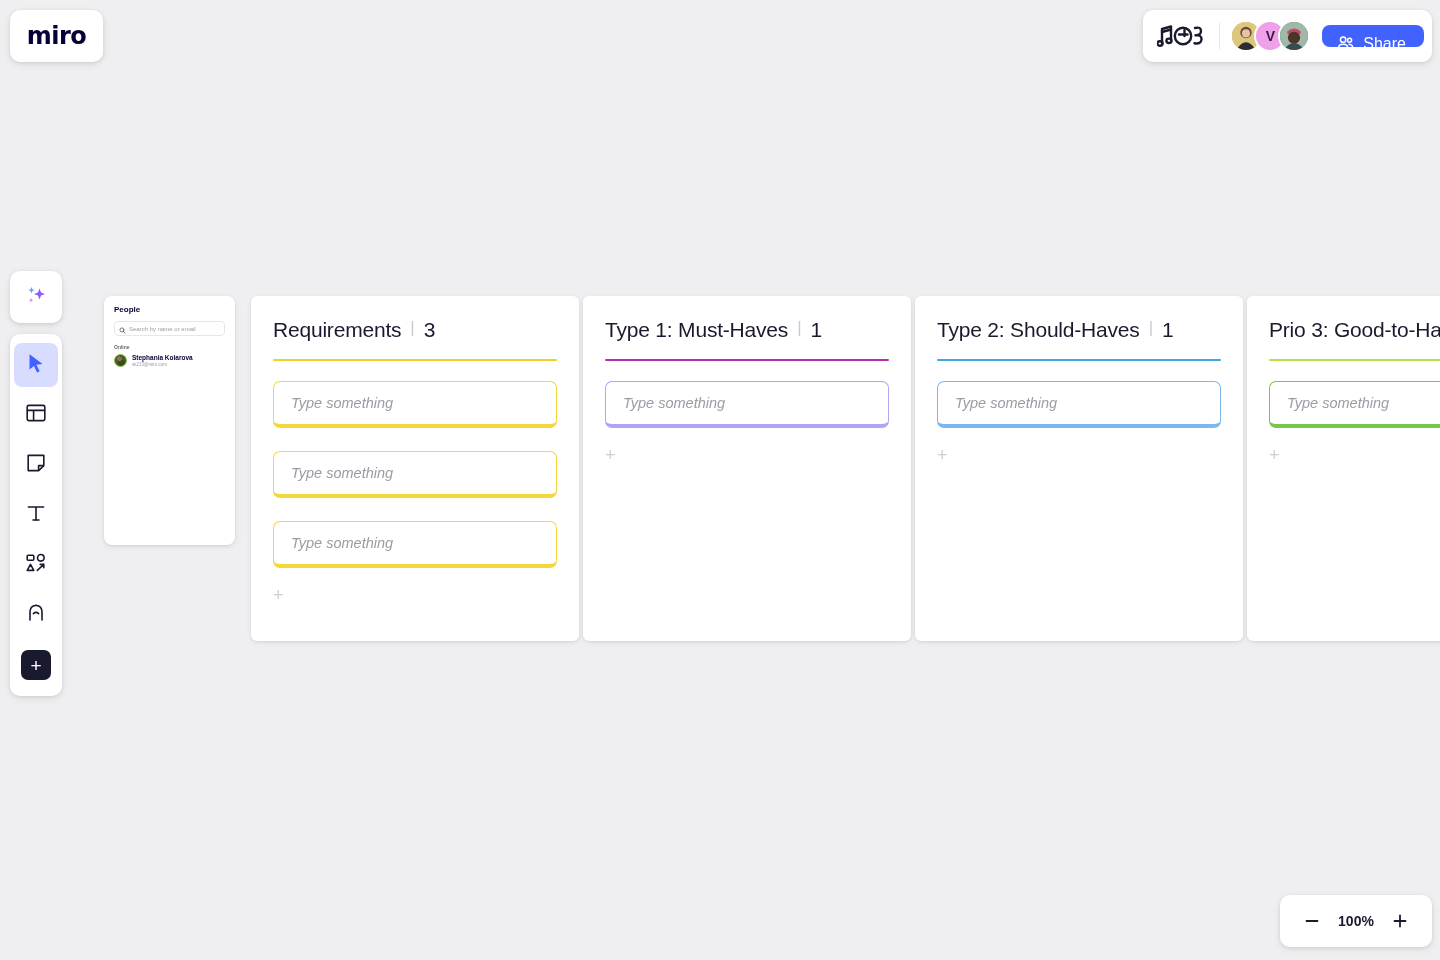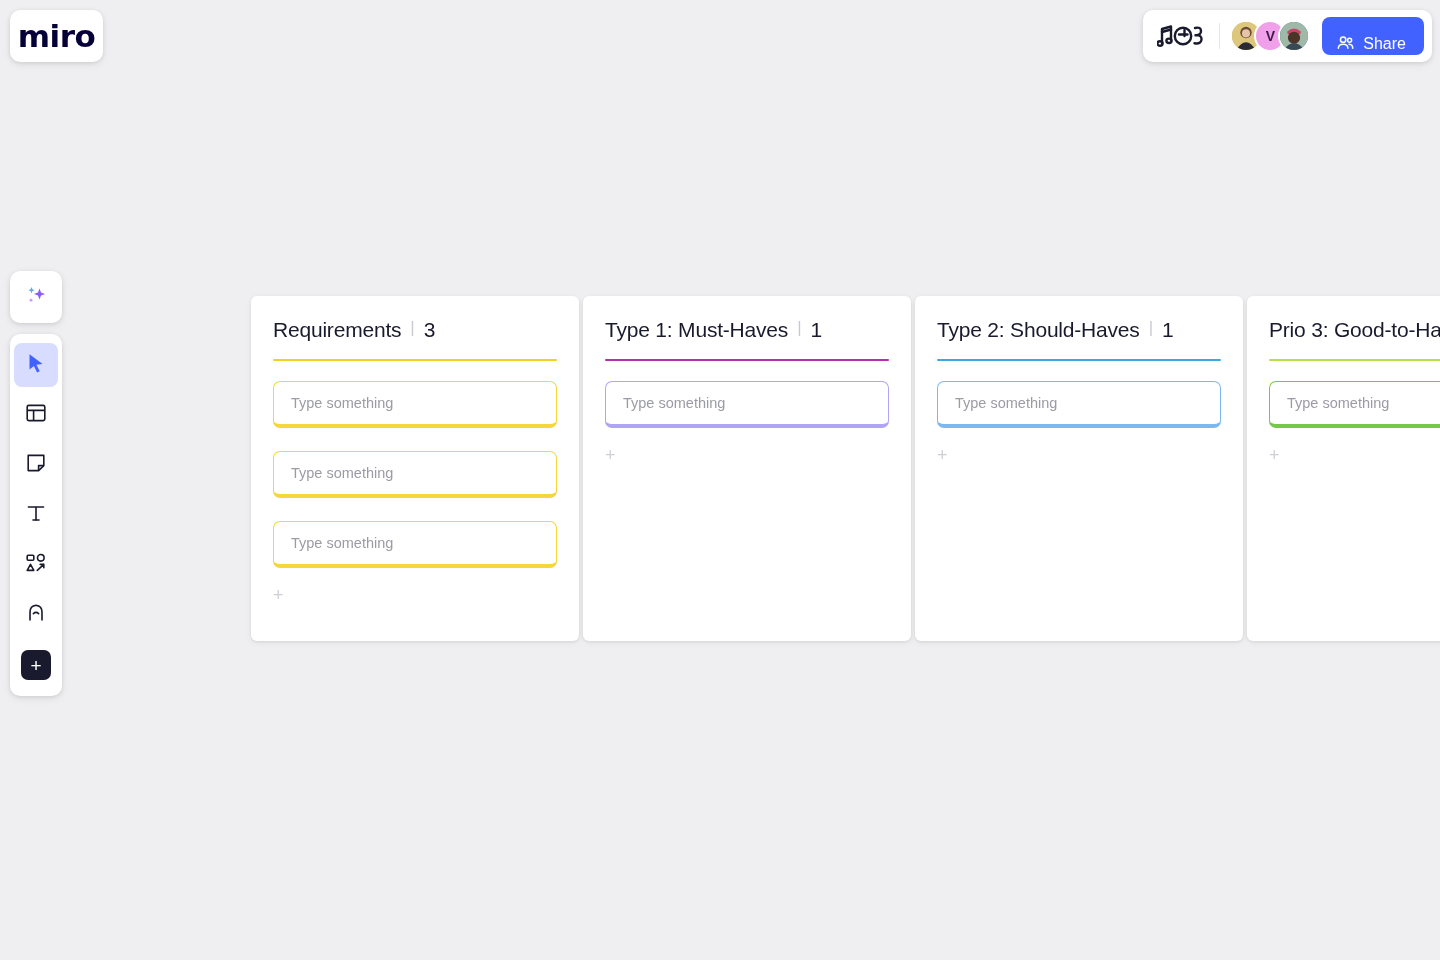--- a/index.html
+++ b/index.html
@@ -15,21 +15,21 @@
   
   .logo-card {
     position: absolute; left: 10px; top: 10px;
     width: 93px; height: 52px;
     background: #fff; border-radius: 10px;
     box-shadow: 0 1px 4px rgba(0,0,0,.10), 0 3px 10px rgba(0,0,0,.06);
     display: flex; align-items: center; justify-content: center;
   }
   .logo-text {
     font-family: "DejaVu Sans", sans-serif;
-    font-size: 31px; font-weight: 700; letter-spacing: -0.5px;
+    font-size: 24px; font-weight: 700; letter-spacing: -0.5px;
     color: #050038; line-height: 1;
   }
 
   
   .topbar {
     position: absolute; right: 8px; top: 10px; height: 52px;
     background: #fff; border-radius: 10px;
     box-shadow: 0 1px 4px rgba(0,0,0,.10), 0 3px 10px rgba(0,0,0,.06);
     display: flex; align-items: center; gap: 0px; padding: 0 8px 0 14px;
   }
@@ -43,21 +43,21 @@
     overflow: hidden; position: relative;
     font-size: 14px; font-weight: 700; color: #3b1b45;
   }
   .avatar:first-child { margin-left: 0; }
   .av1 { background: #d8b63f; }
   .av2 { background: #f0a0e8; }
   .av3 { background: #2f7d72; }
   .av-ring { box-shadow: 0 0 0 2px #fff; }
   .share-btn {
     margin-left: 12px;
-    height: 38px; padding: 16px 18px 0 14px;
+    height: 22px; padding: 16px 18px 0 14px;
     background: #4262ff; color: #fff;
     border: none; border-radius: 8px;
     display: flex; align-items: center; gap: 8px;
     font-family: "Liberation Sans", sans-serif;
     font-size: 16px; font-weight: 400; cursor: pointer;
   }
 
   
   .tool-ai {
     position: absolute; left: 10px; top: 271px;
@@ -120,21 +120,21 @@
   .col-title { font-size: 21px; font-weight: 400; color: #1a1a2e; letter-spacing: -0.2px; }
   .col-sep { color: #c9c9d1; margin: 0 9px; font-size: 17px; font-weight: 300; }
   .col-count { font-size: 21px; font-weight: 400; color: #1a1a2e; }
   .col-rule { height: 2px; margin-top: 17px; border-radius: 1px; }
   .cards { margin-top: 20px; }
   .card {
     height: 47px; border-radius: 7px; background: #fff;
     display: flex; align-items: center; padding: 0 17px;
     margin-bottom: 23px; cursor: text;
   }
-  .card .ph { font-size: 14.5px; color: #9b9ba5; }
+  .card .ph { font-size: 14.5px; color: #9b9ba5; font-style: italic; }
   .add-plus {
     width: 18px; height: 18px; color: #cfcfd6; font-size: 18px; line-height: 16px;
     font-weight: 300; cursor: pointer; margin-top: -4px;
   }
 
   
   .zoomctl {
     position: absolute; right: 8px; bottom: 13px;
     width: 152px; height: 52px; background: #fff; border-radius: 10px;
     box-shadow: 0 1px 4px rgba(0,0,0,.10), 0 3px 10px rgba(0,0,0,.06);
@@ -257,20 +257,40 @@
           <path d="M5 18 V10 q0 -6 6 -6.8 q6 0.8 6 6.8 V18"></path>
           <path d="M8.4 11.6 q2.6 -2.4 5.2 0"></path>
         </svg>
       </span>
     </div>
     <div class="tool">
       <span class="tool-plus">+</span>
     </div>
   </div>
 
+  <div class="people-panel">
+    <div class="people-title">People</div>
+    <div class="people-search">
+      <span>
+        <svg width="7" height="7" viewBox="0 0 12 12" fill="none" stroke="#6b6b76" stroke-width="1.6" stroke-linecap="round">
+          <circle cx="5" cy="5" r="3.4"></circle>
+            <path d="M7.6 7.6 L10.6 10.6"></path>
+        </svg>
+      </span>
+      <span class="ph">Search by name or email</span>
+    </div>
+    <div class="people-online">Online</div>
+    <div class="person-row">
+      <span class="person-av"></span>
+      <span>
+        <span class="person-name" style="display:block">Stephania Kolarova</span>
+        <span class="person-email" style="display:block">sk213@miro.com</span>
+      </span>
+    </div>
+  </div>
 
   <div class="board">
 
     <div class="column">
       <div class="col-head">
         <span class="col-title">Requirements</span>
         <span class="col-sep">|</span>
         <span class="col-count">3</span>
       </div>
       <div class="col-rule" style="background:#f2d024"></div>
@@ -327,14 +347,27 @@
       <div class="cards">
         <div class="card" style="border:1.6px solid #76c84a;border-bottom:4px solid #76c84a">
           <span class="ph">Type something</span>
         </div>
       </div>
       <div class="add-plus">+</div>
     </div>
 
   </div>
 
+  <div class="zoomctl">
+    <span class="zbtn">
+      <svg width="18" height="18" viewBox="0 0 18 18" stroke="#1a1a2e" stroke-width="1.8" stroke-linecap="round">
+          <path d="M3.5 9 H14.5"></path>
+        </svg>
+    </span>
+    <span class="zval">100%</span>
+    <span class="zbtn">
+      <svg width="18" height="18" viewBox="0 0 18 18" stroke="#1a1a2e" stroke-width="1.8" stroke-linecap="round">
+          <path d="M3.5 9 H14.5 M9 3.5 V14.5"></path>
+        </svg>
+    </span>
+  </div>
 
 </div>
 
 </body></html>

